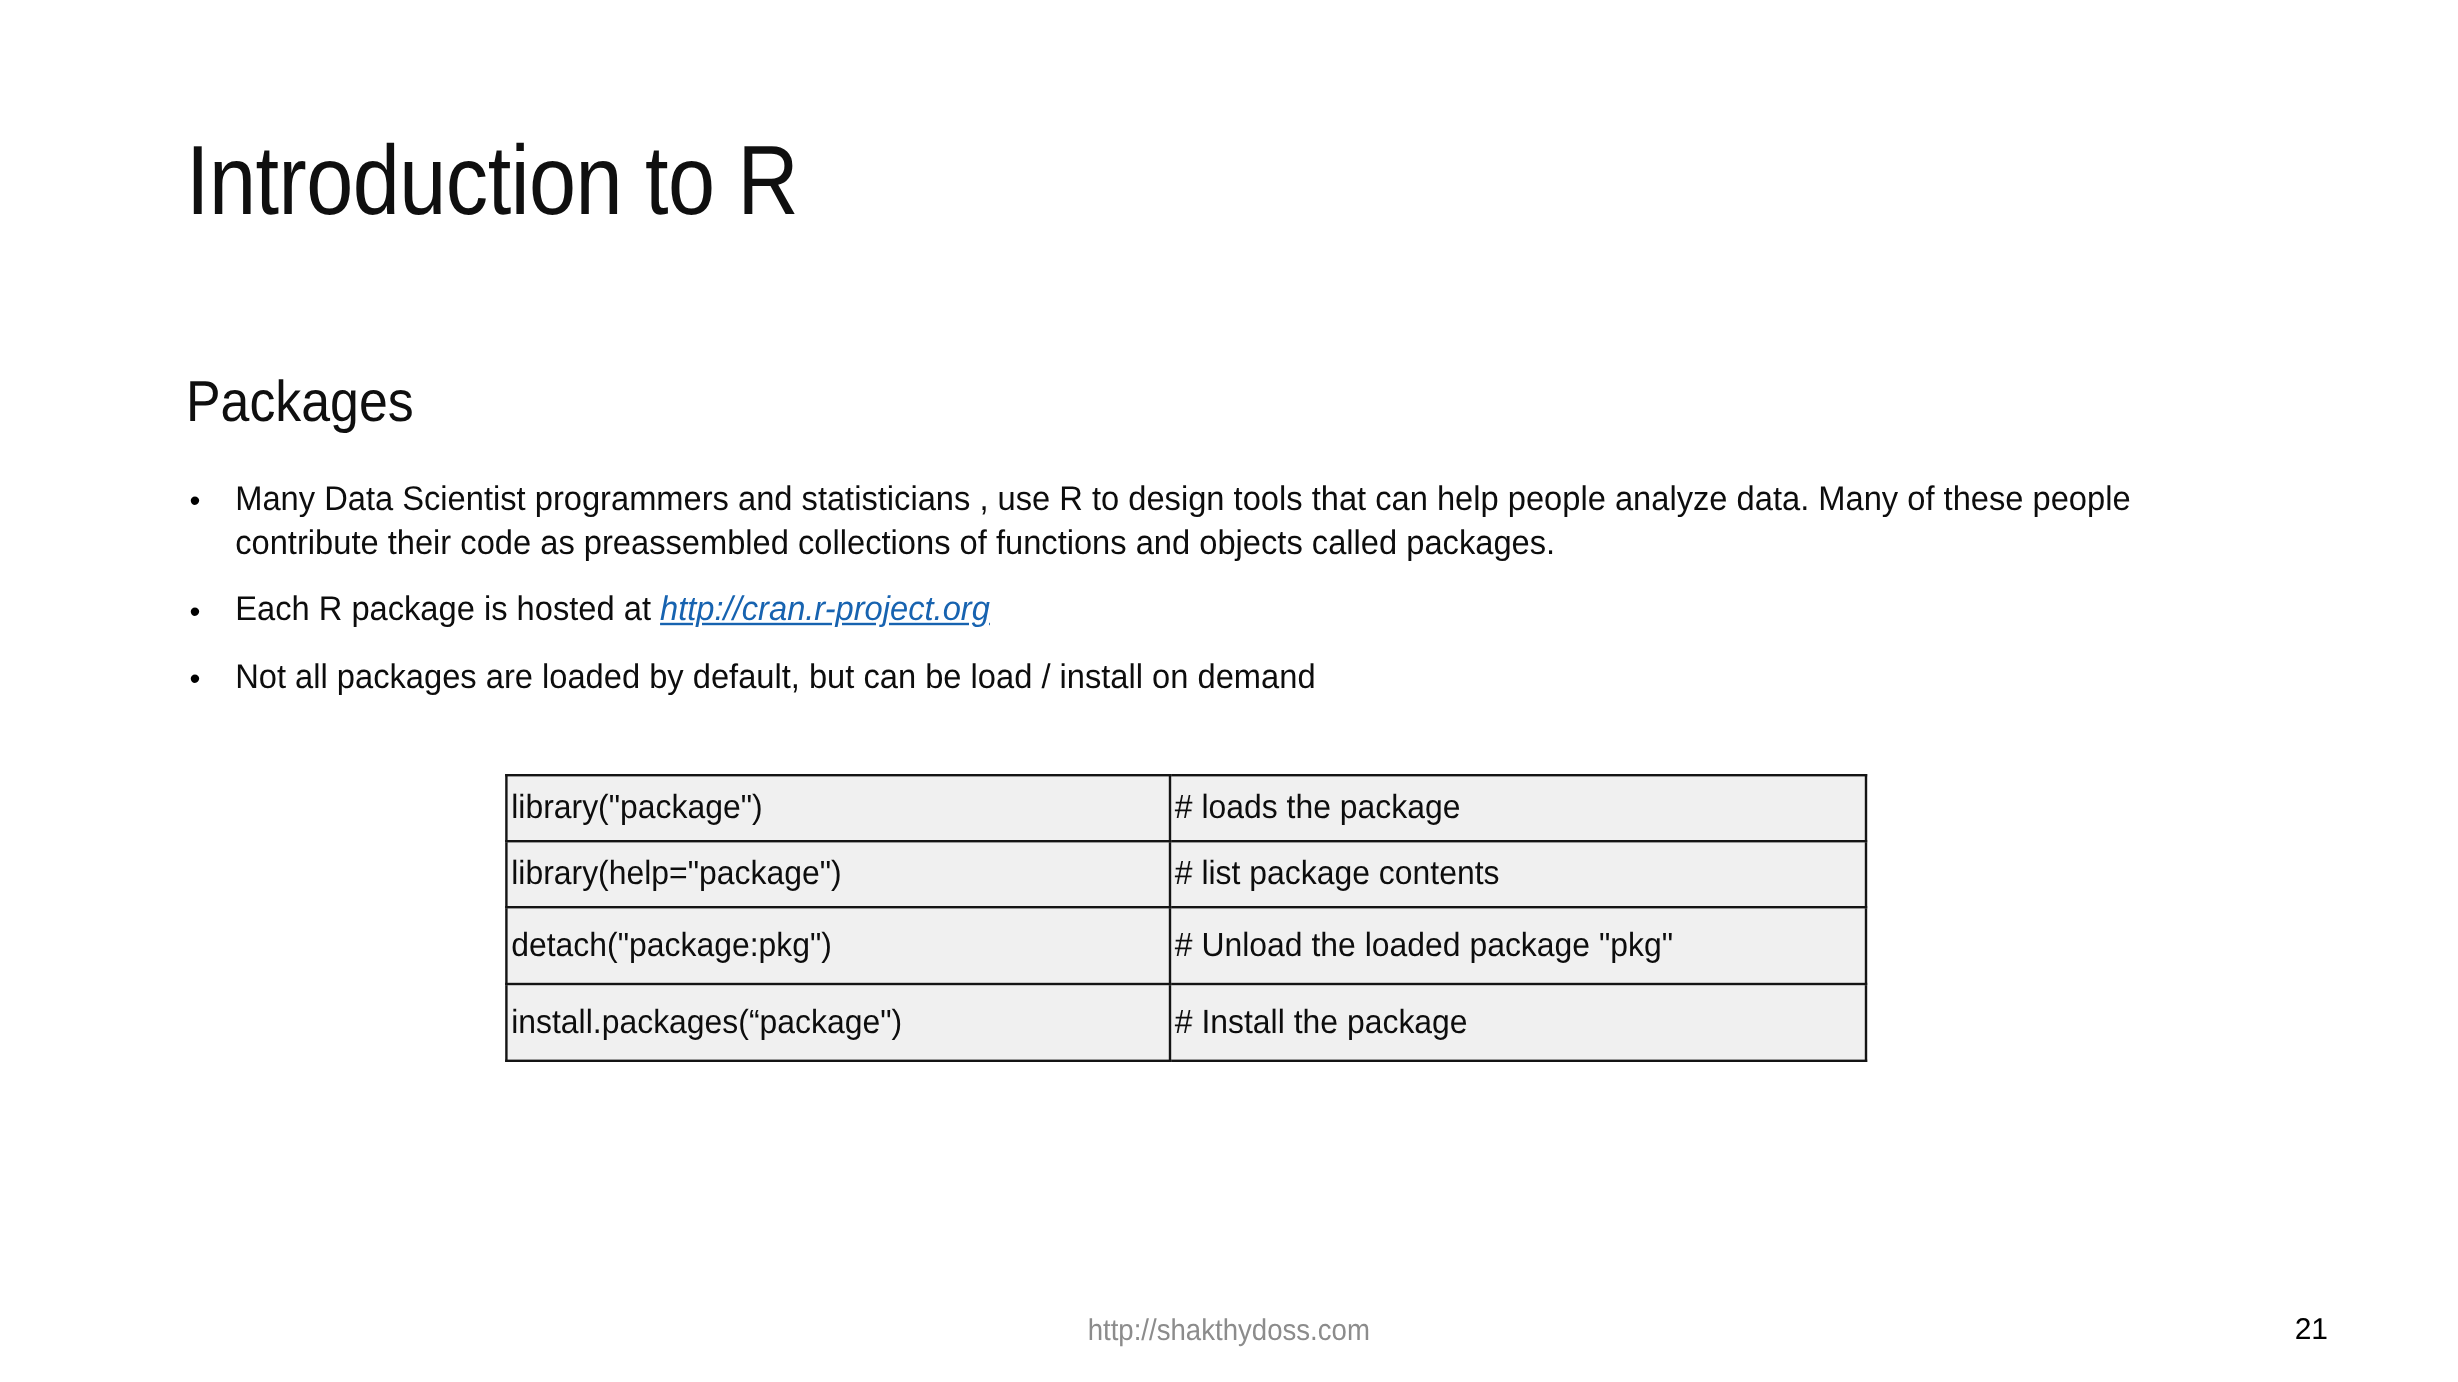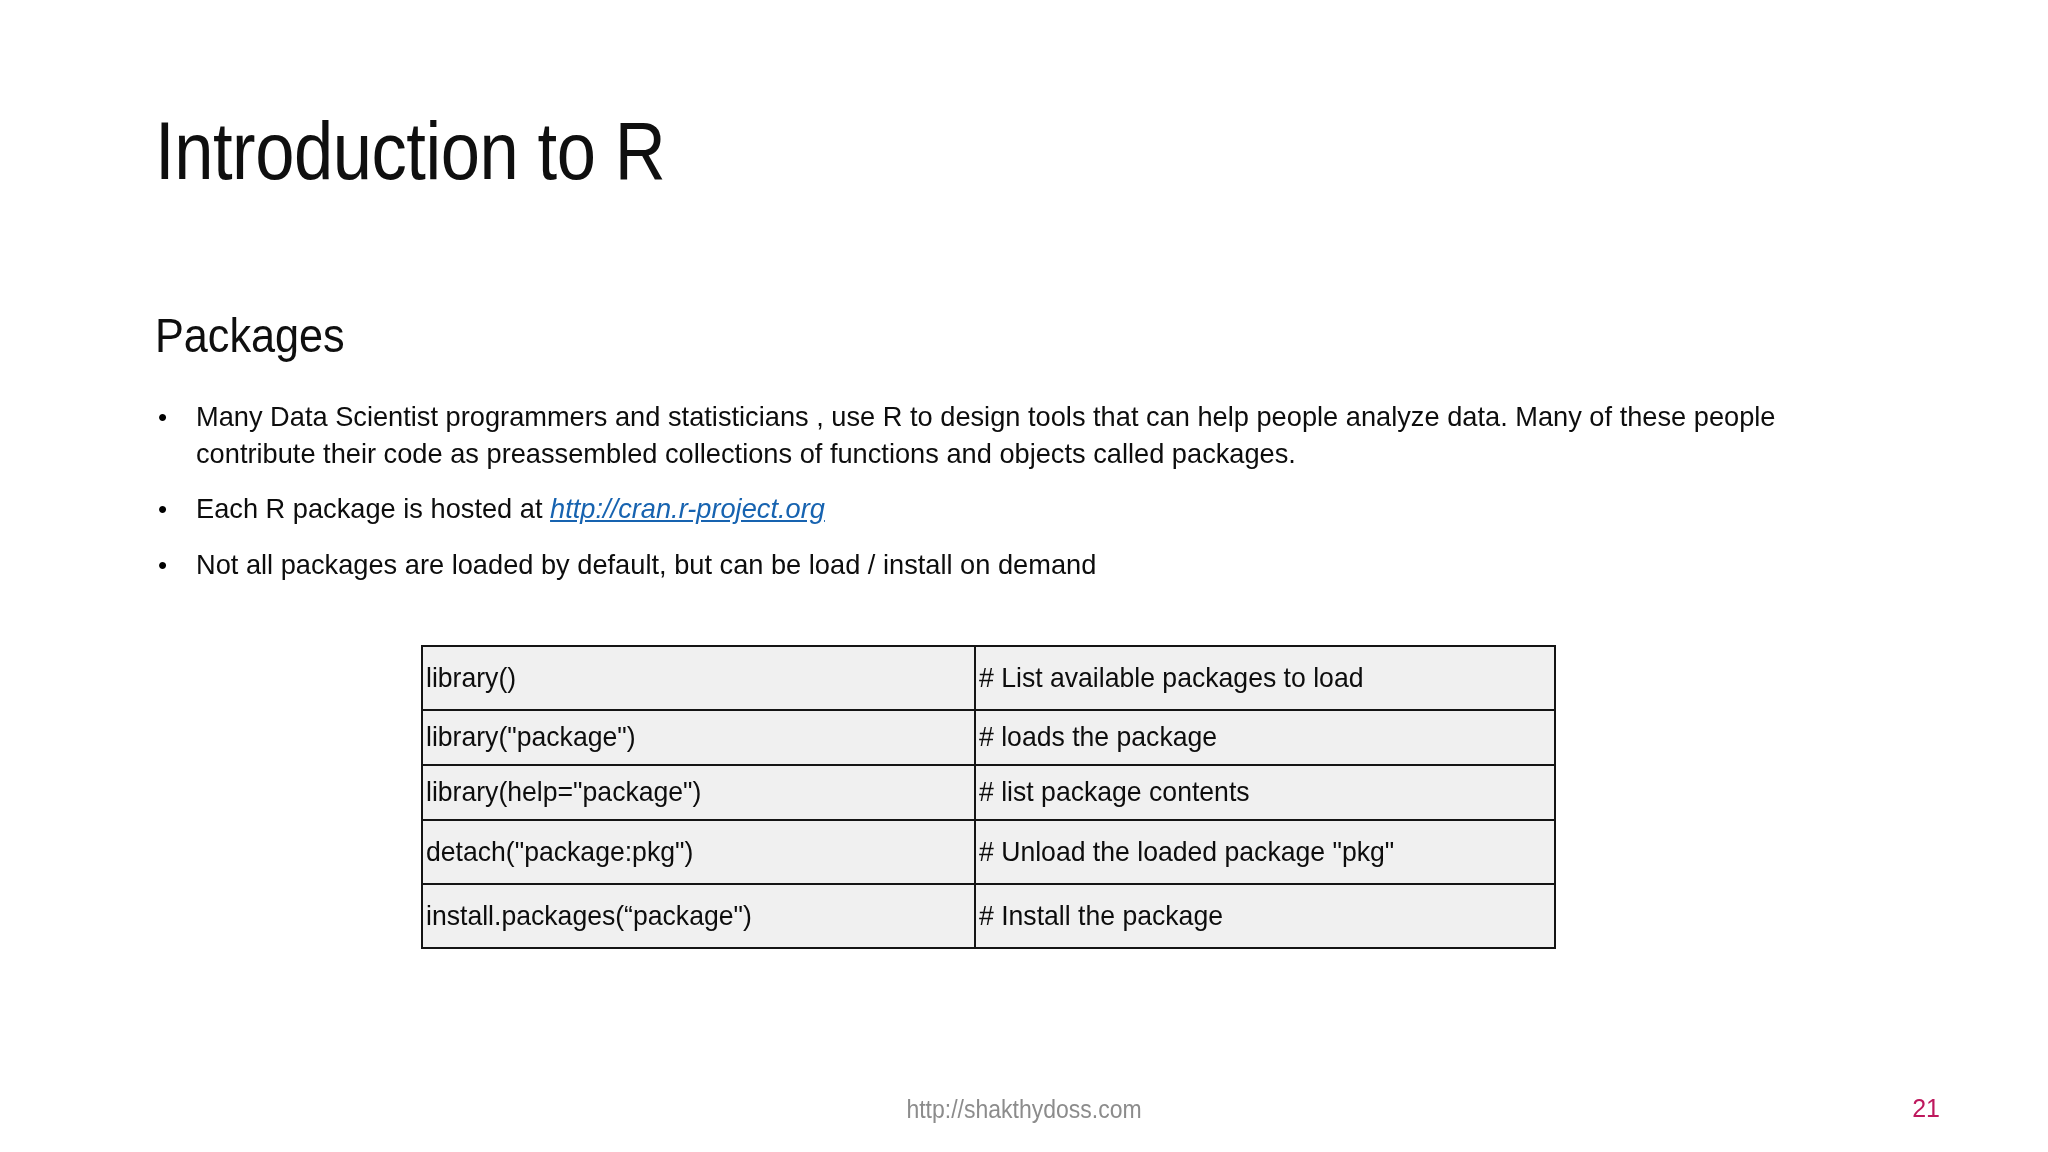--- a/index.html
+++ b/index.html
@@ -130,21 +130,21 @@
     text-align: center;
     font-size: 25px;
     color: #8c8c8c;
     transform: scaleX(0.92);
   }
   .page-number {
     position: absolute;
     right: 108px;
     top: 1094px;
     font-size: 25px;
-    color: #be185d;
+    color: #000000;
   }
 </style>
 </head>
 <body>
 
 <div class="slide">
 
   <div class="slide-title">Introduction to R</div>
 
   <div class="section-heading">Packages</div>
@@ -167,24 +167,20 @@
     </div>
 
   </div>
 
   <table class="code-table">
     <colgroup>
       <col class="c-cmd">
       <col class="c-cmt">
     </colgroup>
     <tbody>
-      <tr class="r-tall">
-        <td><span class="cell-text">library()</span></td>
-        <td><span class="cell-text"># List available packages to load</span></td>
-      </tr>
       <tr class="r-short">
         <td><span class="cell-text">library("package")</span></td>
         <td><span class="cell-text"># loads the package</span></td>
       </tr>
       <tr class="r-short">
         <td><span class="cell-text">library(help="package")</span></td>
         <td><span class="cell-text"># list package contents</span></td>
       </tr>
       <tr class="r-tall">
         <td><span class="cell-text">detach("package:pkg")</span></td>

